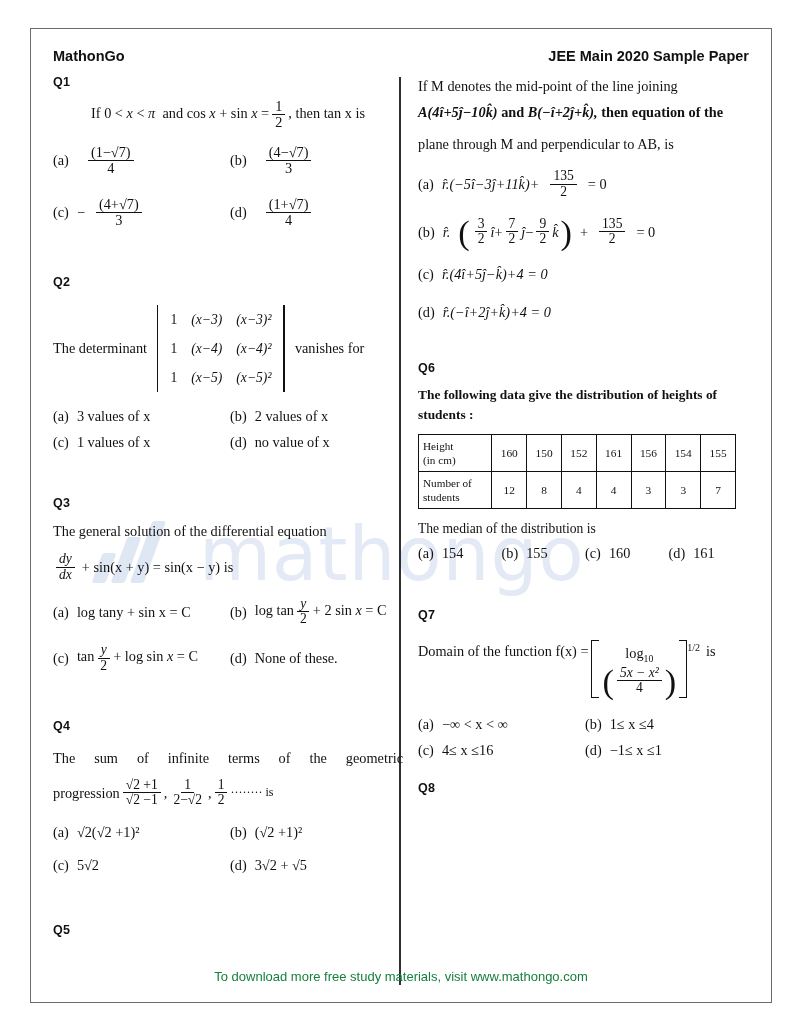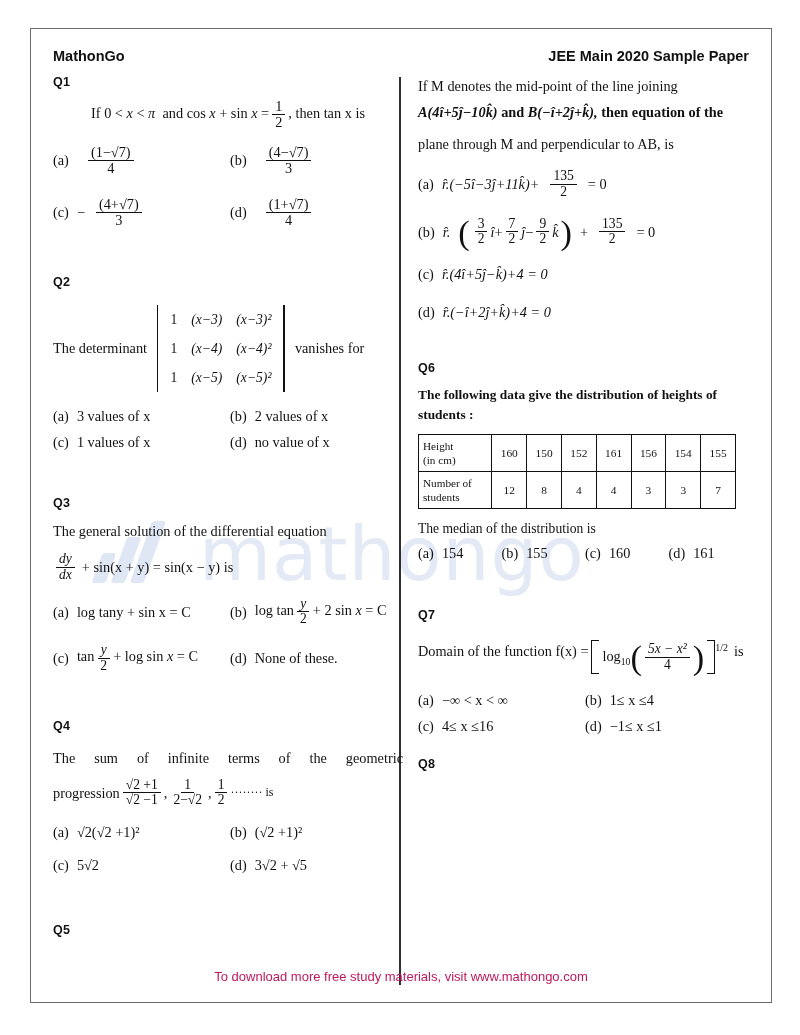--- a/index.html
+++ b/index.html
@@ -53,32 +53,32 @@
   .det{display:inline-flex;align-items:stretch;vertical-align:middle;margin:0 5px;}
   .det .bar{width:1.4px;background:#111;margin:0 5px;}
   .det table{border-collapse:collapse;}
   .det td{padding:4px 7px;text-align:center;font-size:13.6px;white-space:nowrap;}
 
   
   .brk{display:inline-flex;align-items:stretch;vertical-align:middle;}
   .brk>.lb,.brk>.rb{width:7px;border:1.4px solid #111;}
   .brk>.lb{border-right:none;}
   .brk>.rb{border-left:none;}
-  .brk>.mid{padding:2px 3px;display:flex;align-items:center;}
+  .brk>.mid{padding:2px 3px;display:flex;align-items:center;flex-direction:column;}
   .paren{display:inline-flex;align-items:stretch;vertical-align:middle;}
   .paren>.p{font-size:2.4em;line-height:.78;font-weight:300;display:flex;align-items:center;}
 
   
   .dtable{border-collapse:collapse;margin:8px 0 9px 0;width:318px;font-size:11.4px;}
   .dtable td{border:1.3px solid #111;text-align:center;height:34px;font-family:"Liberation Serif",serif;}
   .dtable td.lbl{text-align:left;padding-left:4px;width:74px;line-height:1.25;font-size:11.2px;}
   .dtable td.val{width:35px;}
 
   .footer{position:absolute;left:0;right:0;bottom:18px;text-align:center;
-          font-family:"Liberation Sans",sans-serif;font-size:13px;color:#be185d;z-index:4;}
+          font-family:"Liberation Sans",sans-serif;font-size:13px;color:#15803d;z-index:4;}
 </style>
 </head>
 <body>
 
 <div class="page">
 <div class="page-inner">
 
   <div class="watermark">
     <div class="wm-logo">
           <i></i>

